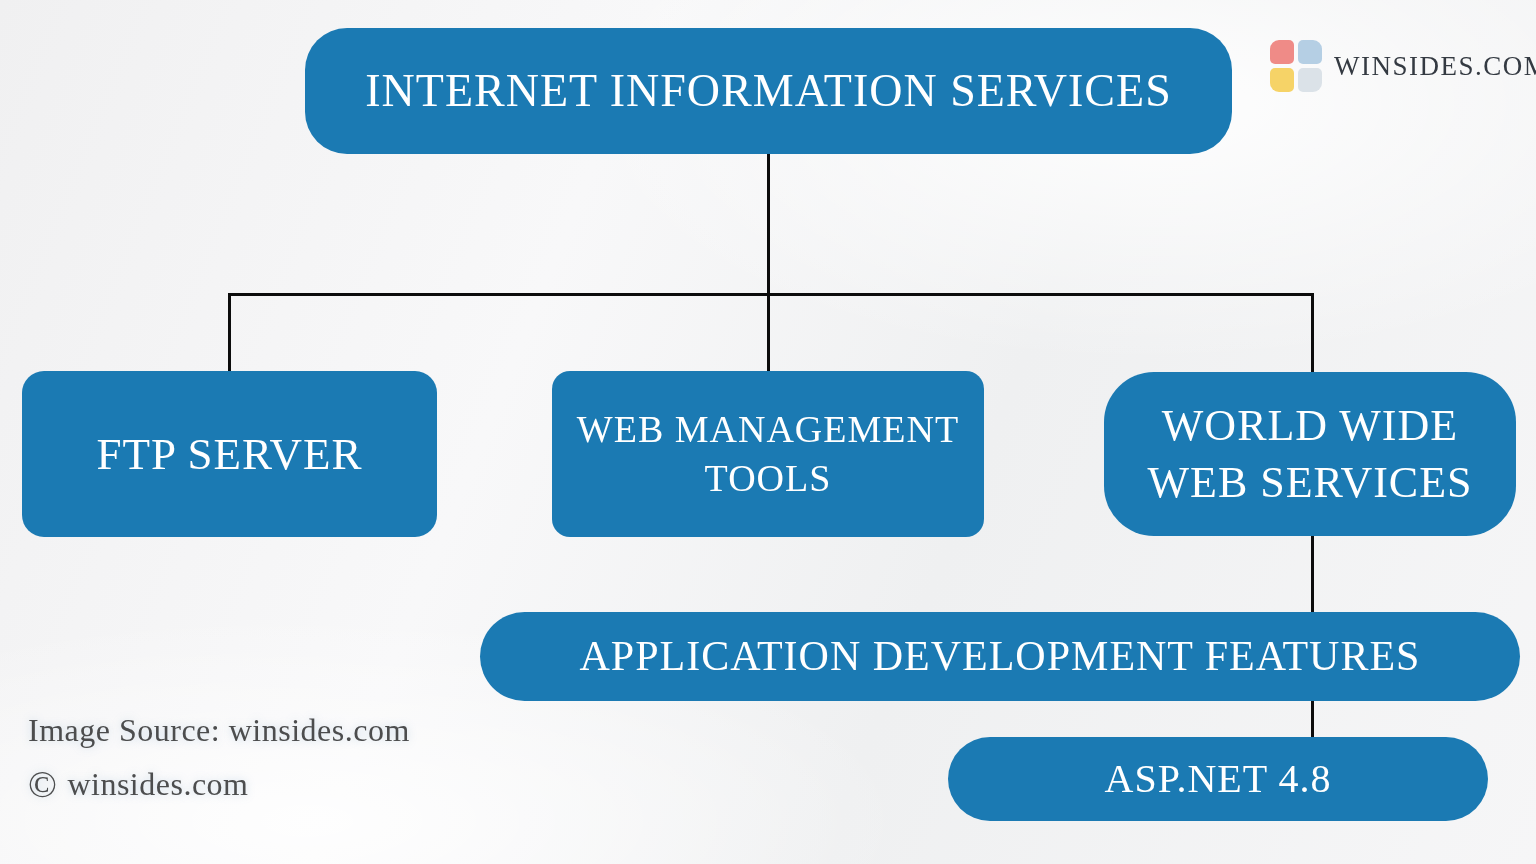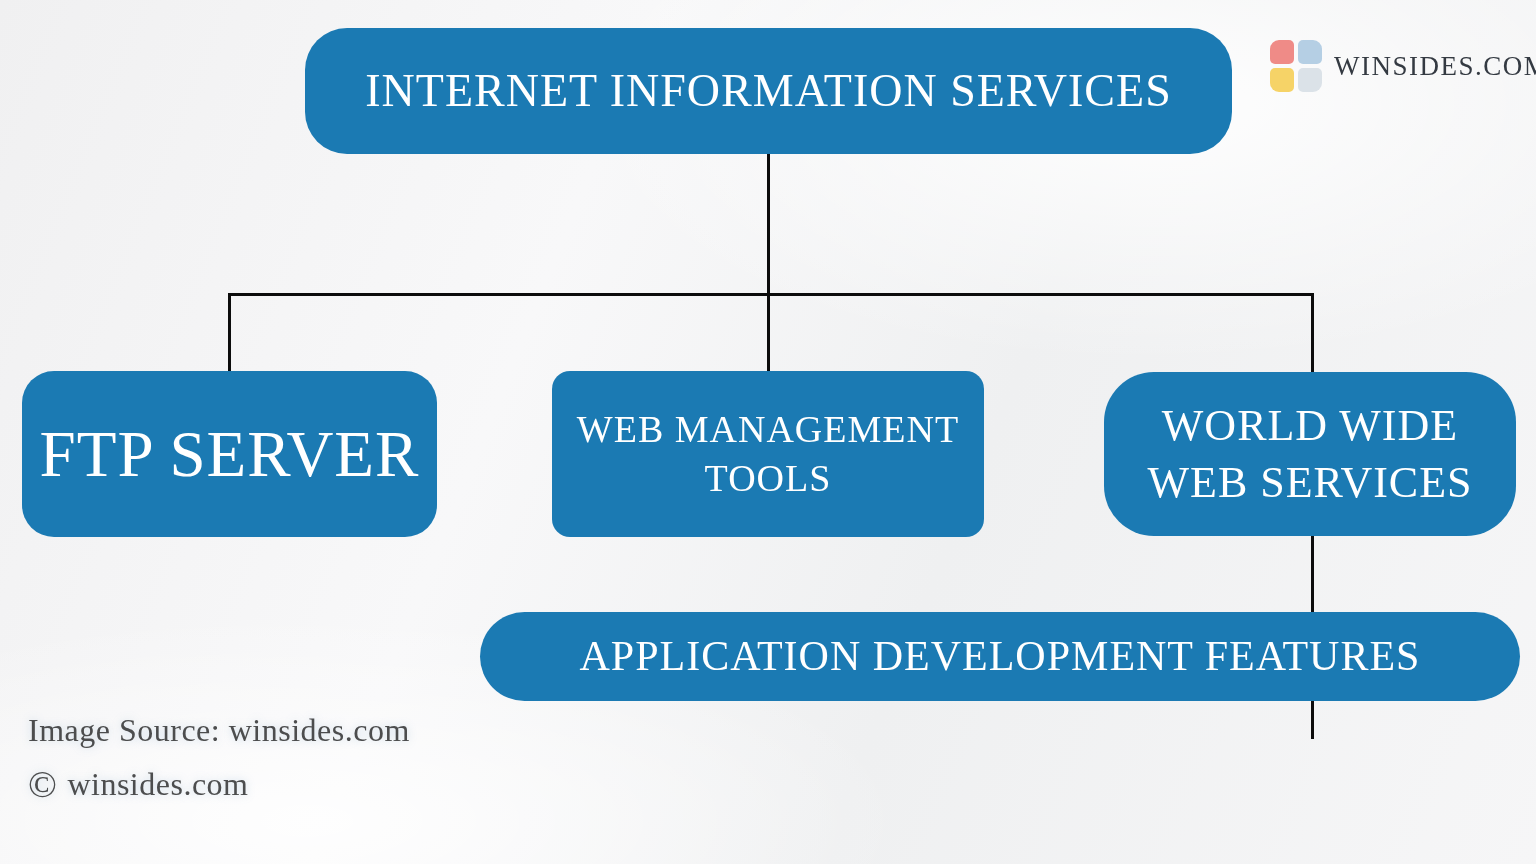--- a/index.html
+++ b/index.html
@@ -32,21 +32,21 @@
     color: #ffffff;
     display: flex;
     align-items: center;
     justify-content: center;
     text-align: center;
     z-index: 2;
     letter-spacing: 1px;
     line-height: 1.3;
   }
   .node-root   { left: 305px;  top: 28px;  width: 927px;  height: 126px; border-radius: 42px; font-size: 46px; }
-  .node-ftp    { left: 22px;   top: 371px; width: 415px;  height: 166px; border-radius: 32px; font-size: 65px; }
+  .node-ftp    { left: 22px;   top: 371px; width: 415px;  height: 166px; border-radius: 22px; font-size: 45px; }
   .node-web    { left: 552px;  top: 371px; width: 432px;  height: 166px; border-radius: 18px; font-size: 38px; padding: 0 20px; }
   .node-www    { left: 1104px; top: 372px; width: 412px;  height: 164px; border-radius: 50px; font-size: 44px; padding: 0 26px; }
   .node-appdev { left: 480px;  top: 612px; width: 1040px; height: 89px;  border-radius: 45px; font-size: 42px; }
   .node-asp    { left: 948px;  top: 737px; width: 540px;  height: 84px;  border-radius: 42px; font-size: 40px; }
 
   
   .brand {
     position: absolute;
     left: 1270px;
     top: 40px;
@@ -108,20 +108,21 @@
   <div class="node node-root">INTERNET INFORMATION SERVICES</div>
 
   <div class="node node-ftp">FTP SERVER</div>
 
   <div class="node node-web">WEB MANAGEMENT TOOLS</div>
 
   <div class="node node-www">WORLD WIDE WEB SERVICES</div>
 
   <div class="node node-appdev">APPLICATION DEVELOPMENT FEATURES</div>
 
+  <div class="node node-asp">ASP.NET 4.8</div>
 
   <div class="brand">
     <div class="brand-logo">
       <div class="tile tile-tl"></div>
       <div class="tile tile-tr"></div>
       <div class="tile tile-bl"></div>
       <div class="tile tile-br"></div>
     </div>
     <div class="brand-name">WINSIDES.COM</div>
   </div>

